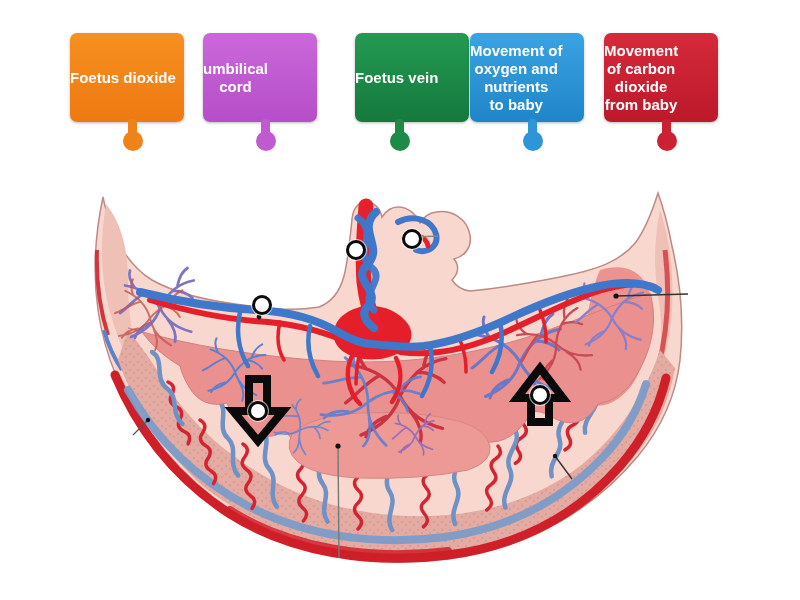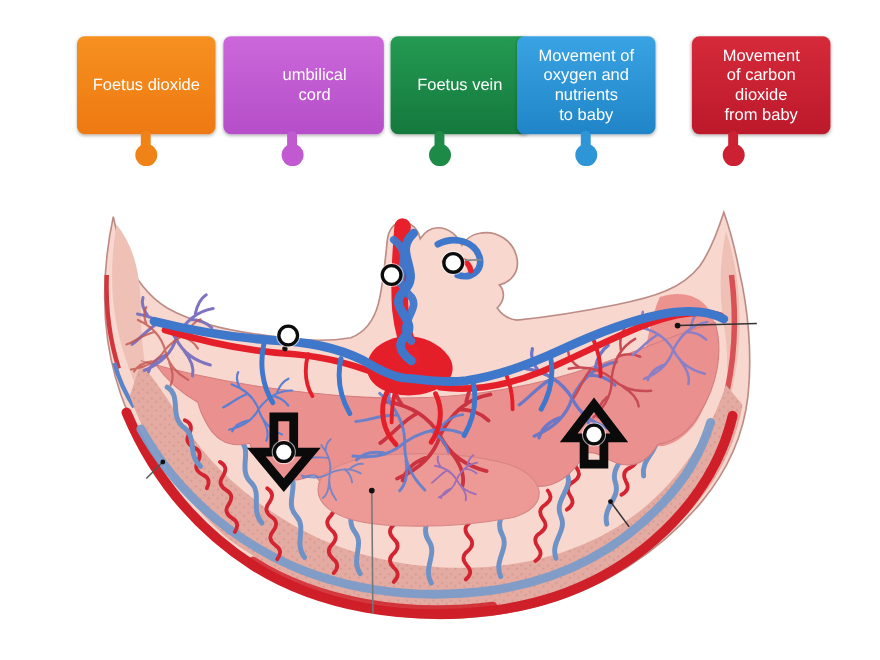--- a/index.html
+++ b/index.html
@@ -1,22 +1,22 @@
 <!DOCTYPE html>
 <html><head>
 <meta charset="utf-8">
 <style>
   html,body{margin:0;padding:0;background:#fff;}
   #stage{position:relative;width:800px;height:600px;background:#ffffff;overflow:hidden;
          font-family:"Liberation Sans",sans-serif;}
   
   .chip-group{position:absolute;top:0;width:126px;height:0;}
-  .chip{position:absolute;top:33px;left:0;width:126px;height:89px;border-radius:7px;
-        display:flex;align-items:center;justify-content:center;text-align:center;
-        color:#fff;font-weight:normal;font-size:15px;line-height:1.2;
+  .chip{position:absolute;top:33px;left:0;width:114px;height:89px;border-radius:7px;
+        display:flex;align-items:center;text-align:center;
+        color:#fff;font-weight:bold;font-size:15px;line-height:1.2;
         box-shadow:0 1px 3px rgba(0,0,0,.28);cursor:grab;}
   .chip span{display:block;max-width:112px;white-space:pre-line;}
   .pin-stem{position:absolute;top:119px;left:58px;width:9px;height:17px;border-radius:4px;}
   .pin-dot{position:absolute;top:131px;left:53px;width:20px;height:20px;border-radius:50%;}
   
   #diagram{position:absolute;left:0;top:0;width:800px;height:600px;}
   .drop-point{position:absolute;width:14px;height:14px;border:3px solid #0b0b0b;background:#fff;
               border-radius:50%;box-sizing:content-box;transform:translate(-50%,-50%);cursor:pointer;
               box-shadow:0 0 0 1px rgba(255,255,255,.6);}
 </style>
@@ -27,21 +27,21 @@
 
   <div class="chip-group" style="left:70px">
     <div class="chip" style="background: linear-gradient(rgb(246, 144, 31), rgb(238, 121, 18));">
       <span>Foetus dioxide</span>
     </div>
     <div class="pin-stem" style="background: rgb(240, 131, 24);"></div>
     <div class="pin-dot" style="background: rgb(240, 131, 24);"></div>
   </div>
 
   <div class="chip-group" style="left:203px">
-    <div class="chip" style="background: linear-gradient(rgb(204, 103, 219), rgb(181, 78, 200)); padding-left: 20px;">
+    <div class="chip" style="background: linear-gradient(rgb(204, 103, 219), rgb(181, 78, 200));">
       <span>umbilical
 cord</span>
     </div>
     <div class="pin-stem" style="background: rgb(193, 90, 209);"></div>
     <div class="pin-dot" style="background: rgb(193, 90, 209);"></div>
   </div>
 
   <div class="chip-group" style="left:337px">
     <div class="chip" style="background: linear-gradient(rgb(36, 154, 82), rgb(20, 121, 61)); margin-left: 18px;">
       <span>Foetus vein</span>
@@ -55,21 +55,21 @@
       <span>Movement of
 oxygen and
 nutrients
 to baby</span>
     </div>
     <div class="pin-stem" style="background: rgb(46, 150, 215);"></div>
     <div class="pin-dot" style="background: rgb(46, 150, 215);"></div>
   </div>
 
   <div class="chip-group" style="left:604px">
-    <div class="chip" style="background: linear-gradient(rgb(213, 42, 58), rgb(188, 25, 43)); margin-left: 25px;">
+    <div class="chip" style="background: linear-gradient(rgb(213, 42, 58), rgb(188, 25, 43));">
       <span>Movement
 of carbon
 dioxide
 from baby</span>
     </div>
     <div class="pin-stem" style="background: rgb(203, 33, 51);"></div>
     <div class="pin-dot" style="background: rgb(203, 33, 51);"></div>
   </div>
 
   <svg id="diagram" viewBox="0 0 800 600" xmlns="http://www.w3.org/2000/svg">

